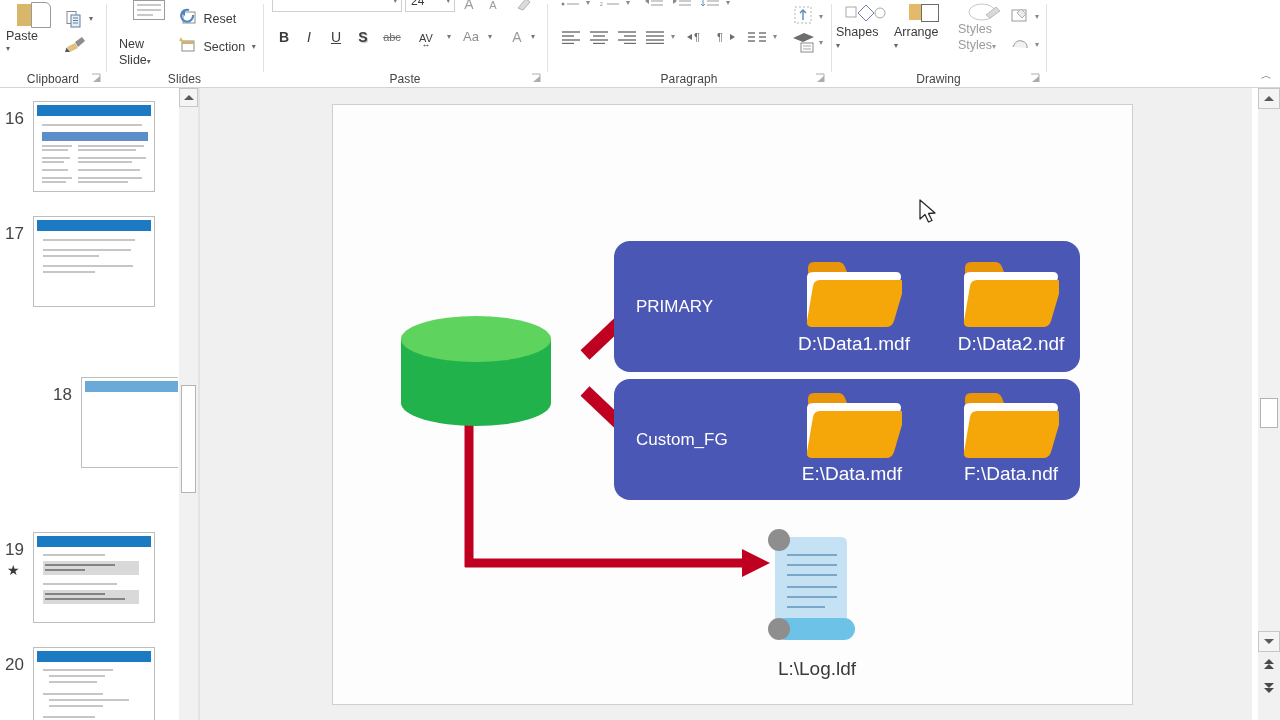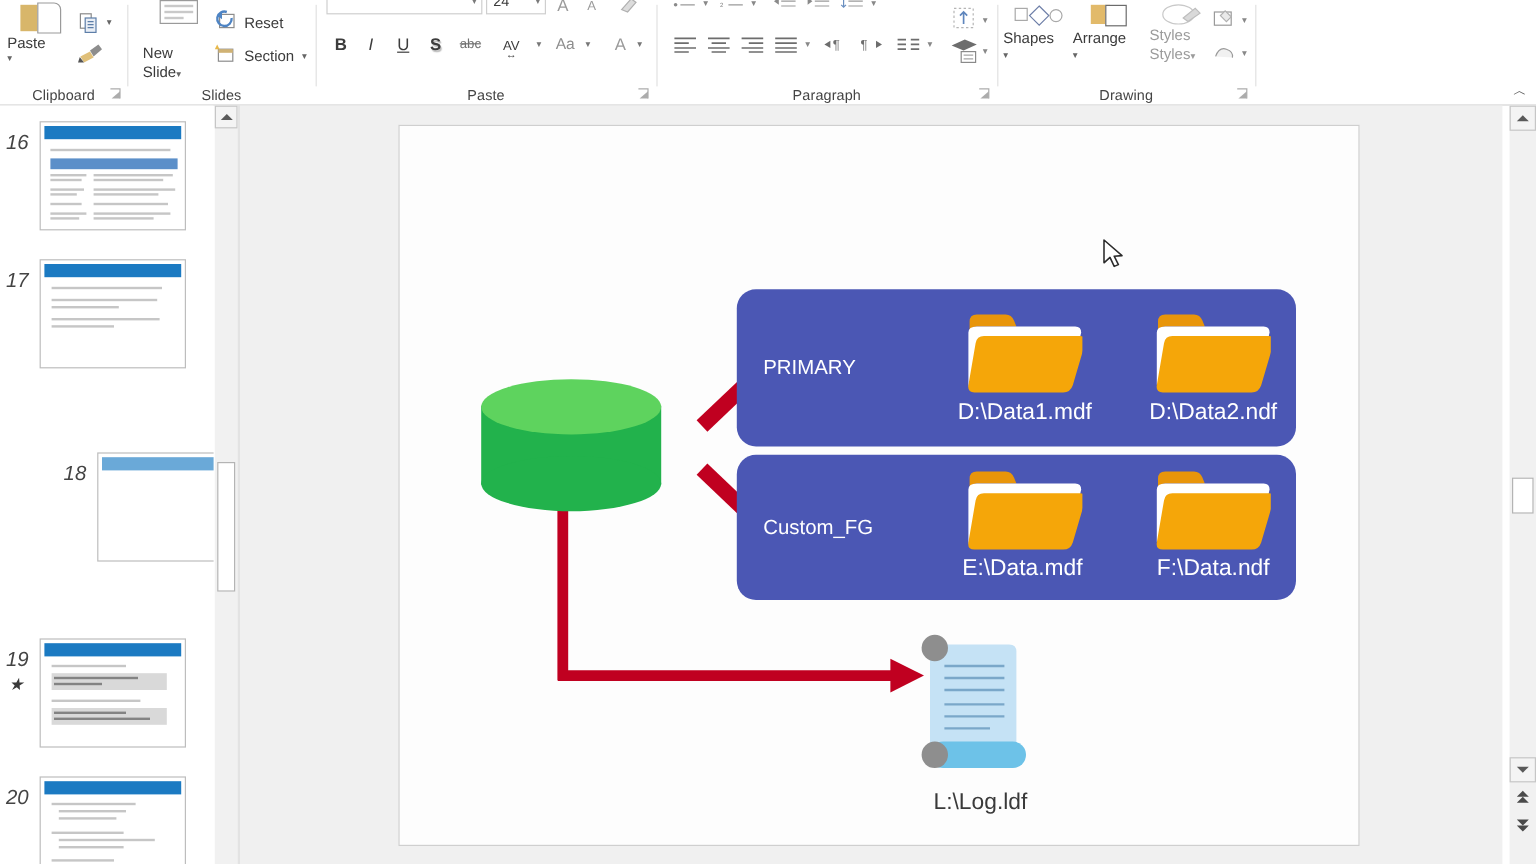--- a/index.html
+++ b/index.html
@@ -73,21 +73,21 @@
   .ribbon-collapse {
     position: absolute; right: 8px; bottom: 4px;
     font-size: 11px; color: #555;
   }
 
   
   .thumbpane {
     position: absolute; left: 0; top: 88px; width: 178px; height: 632px;
     background: #ffffff; overflow: hidden;
   }
-  .thumb-item { position: absolute; left: 0; width: 186px; font-style: italic; }
+  .thumb-item { position: absolute; left: 0; width: 186px; }
   .thumb-num {
     position: absolute; left: 5px; top: 8px;
     font-size: 17px; color: #444; font-family: "Liberation Sans", sans-serif;
   }
   .thumb-star { position: absolute; left: 7px; font-size: 14px; color: #3a3a3a; }
   .thumb-frame {
     position: absolute; left: 33px; top: 0;
     width: 122px; height: 91px;
     background: #ffffff; border: 1px solid #bdbdbd; overflow: hidden;
   }

